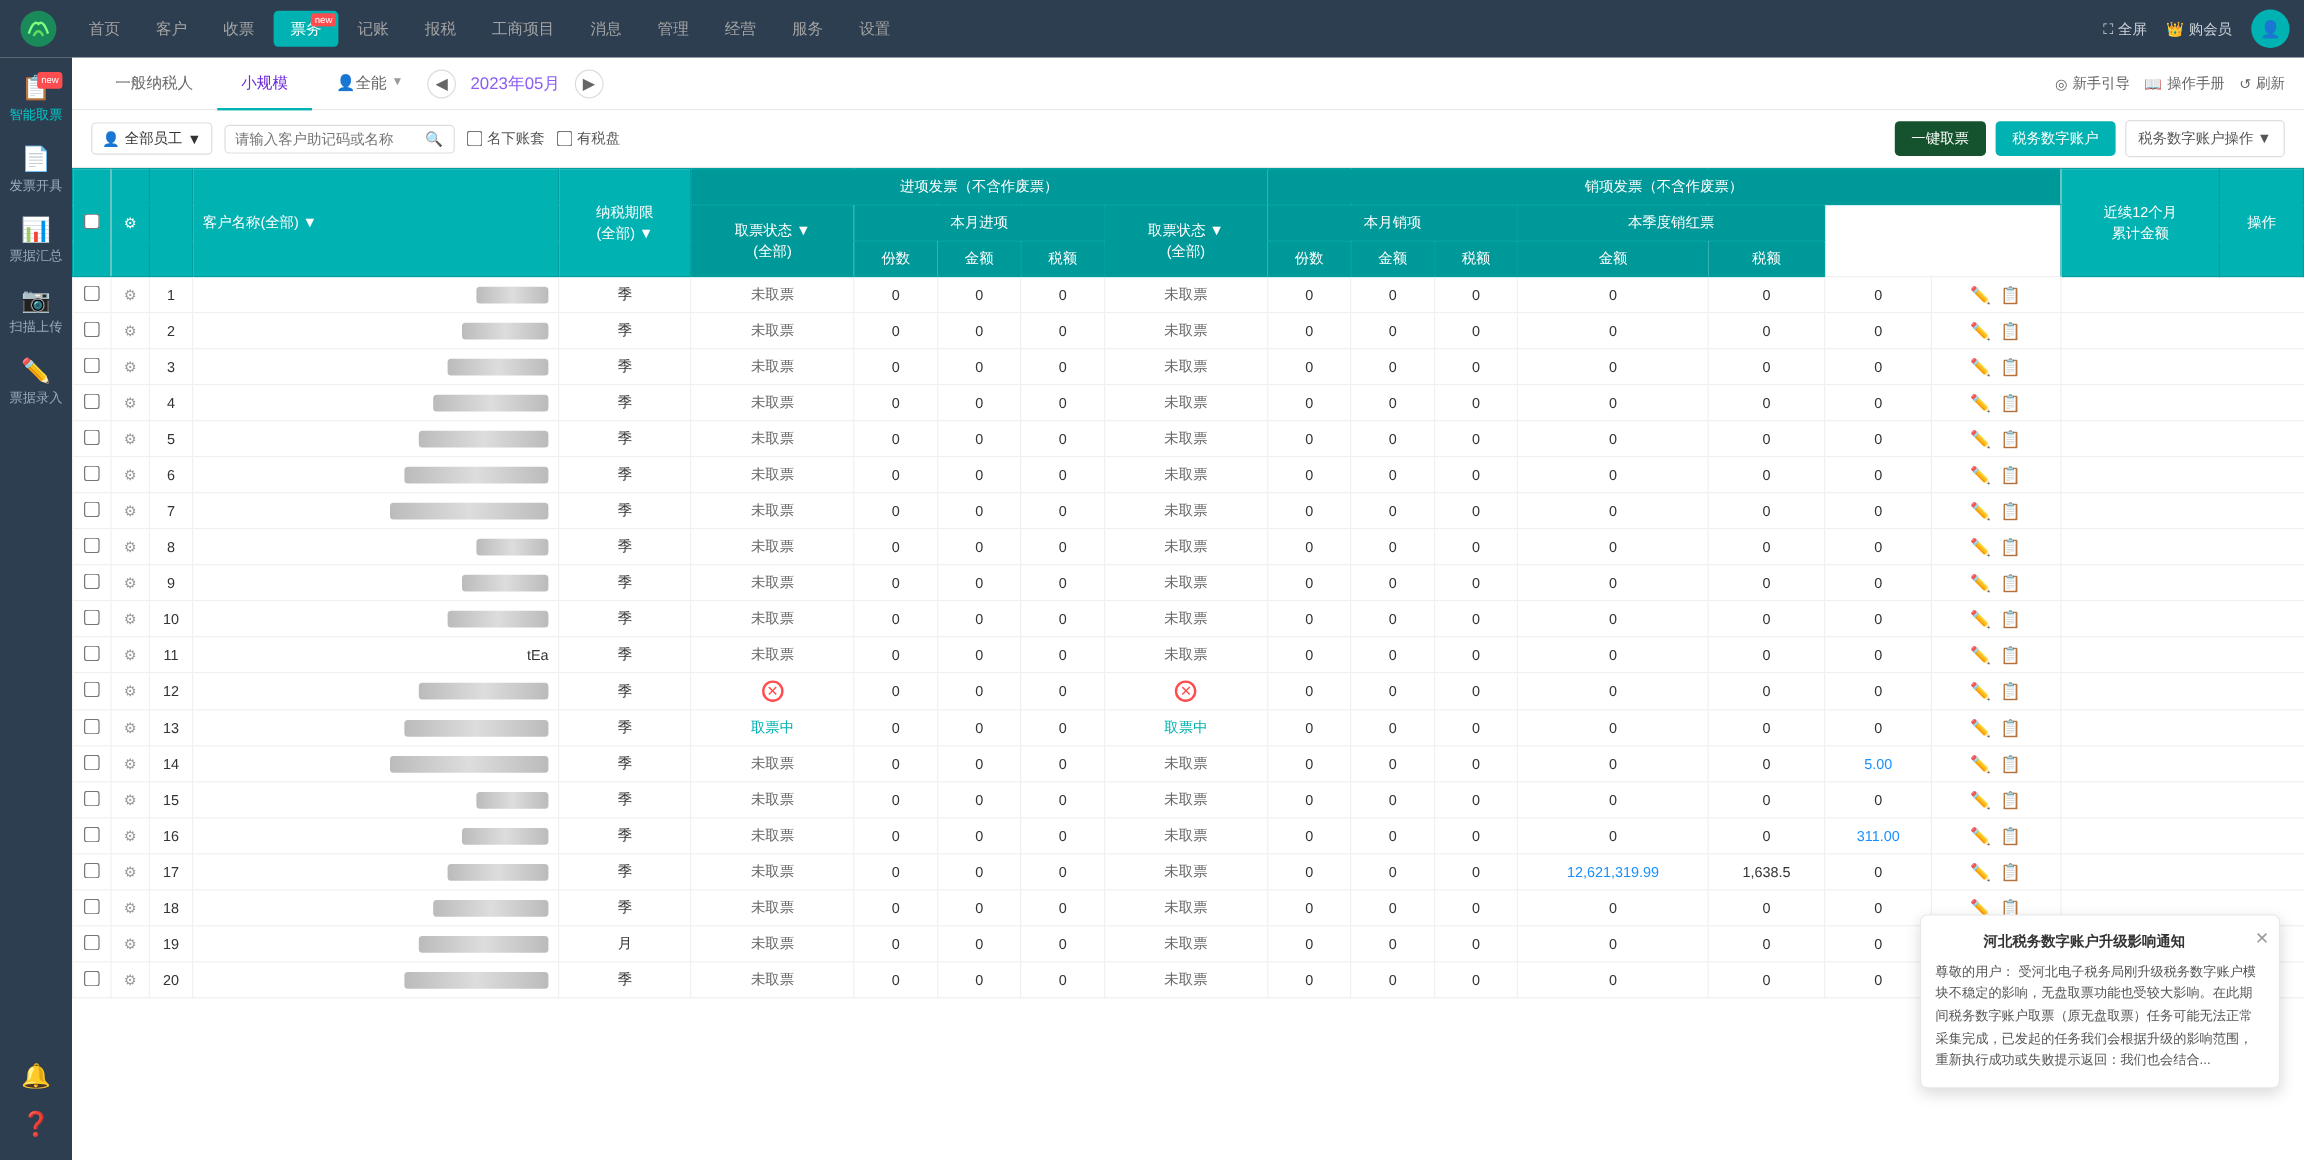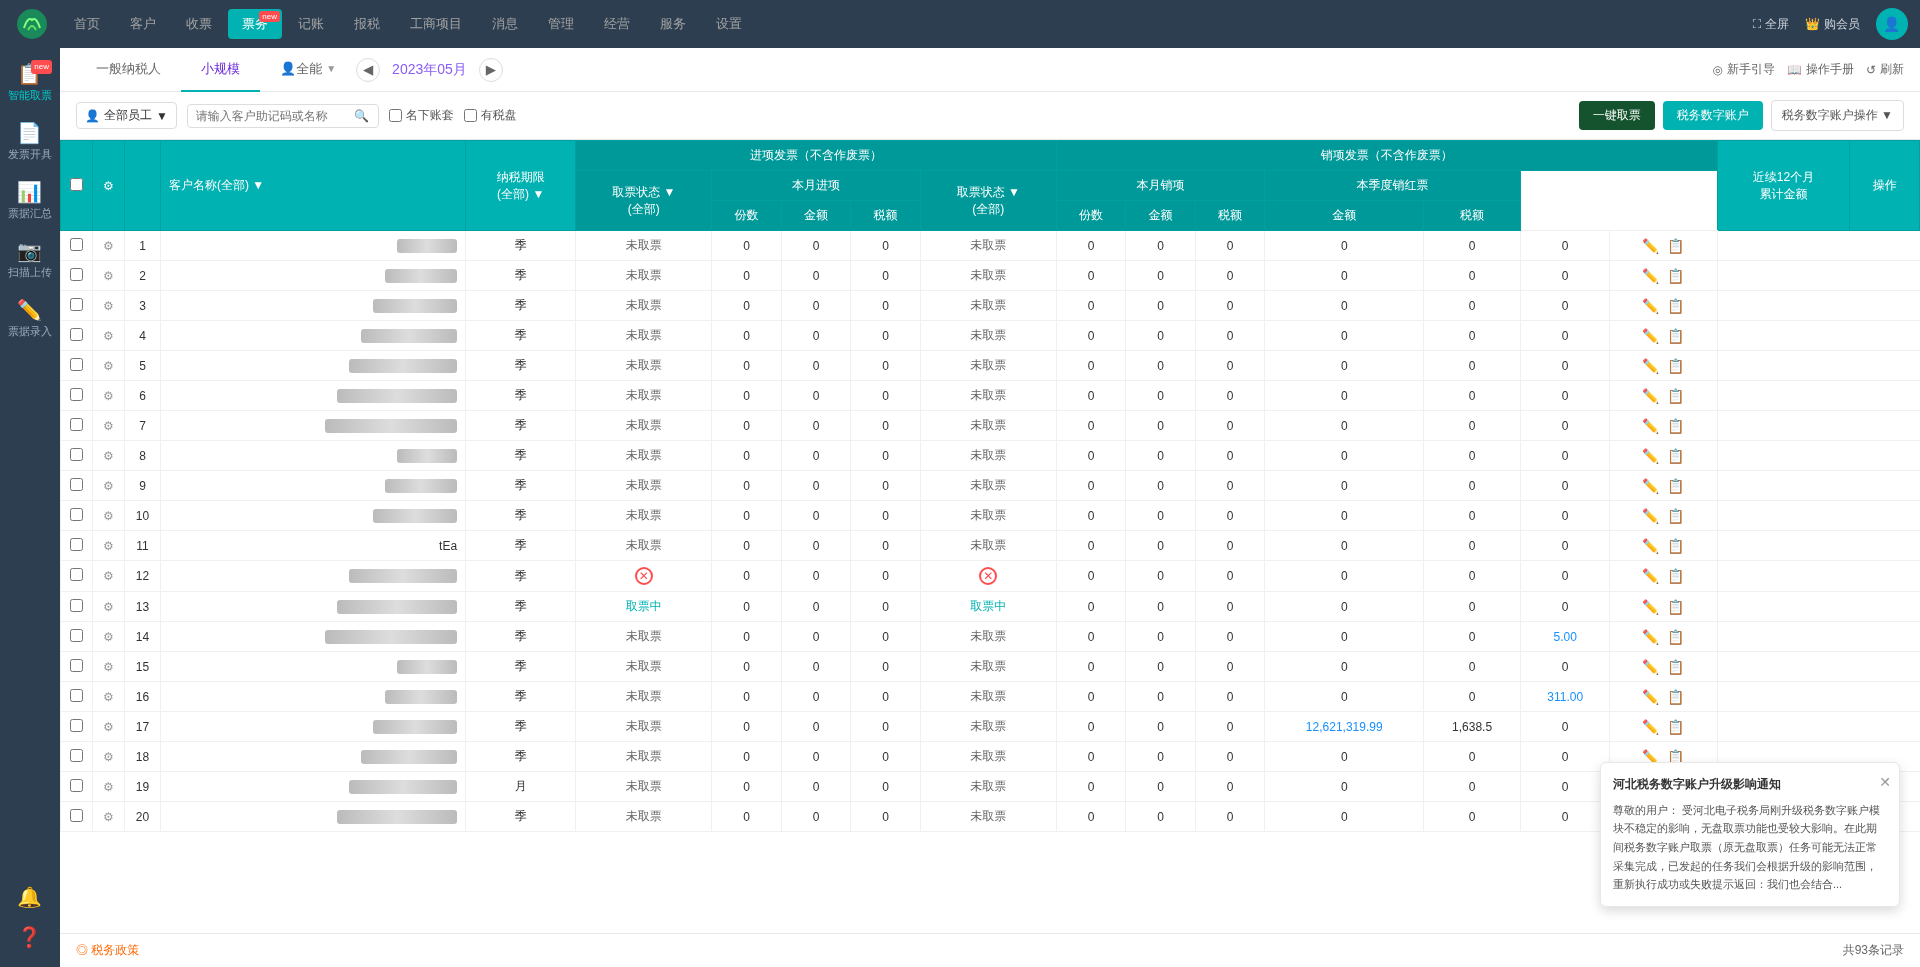--- a/index.html
+++ b/index.html
@@ -375,20 +375,21 @@
       z-index: 100;
       padding: 12px;
       font-size: 12px;
       color: #333;
       line-height: 1.6;
     }
     .notification-popup-header {
       font-weight: bold;
       margin-bottom: 6px;
       font-size: 12px;
+      margin-left: 40px;
     }
     .notification-close {
       position: absolute;
       top: 8px;
       right: 8px;
       cursor: pointer;
       color: #999;
       font-size: 14px;
     }
 
@@ -1004,24 +1005,20 @@
     <td>0</td>
     <td>
       <span class="action-icon" title="编辑">✏️</span>
       <span class="action-icon" title="复制">📋</span>
     </td>
   </tr>
           </tbody>
       </table>
     </div>
 
-    <div class="table-footer">
-      <div class="tax-policy">◎ 税务政策</div>
-      <div>共93条记录</div>
-    </div>
 
   </div>
 </div>
 
 <div class="notification-popup">
   <div class="notification-close">✕</div>
   <div class="notification-popup-header">河北税务数字账户升级影响通知</div>
   <div style="font-size:11px; color:#555; line-height:1.7;" id="notif-content">尊敬的用户：
 受河北电子税务局刚升级税务数字账户模块不稳定的影响，无盘取票功能也受较大影响。在此期间税务数字账户取票（原无盘取票）任务可能无法正常采集完成，已发起的任务我们会根据升级的影响范围，重新执行成功或失败提示返回：我们也会结合...</div>
 </div>

